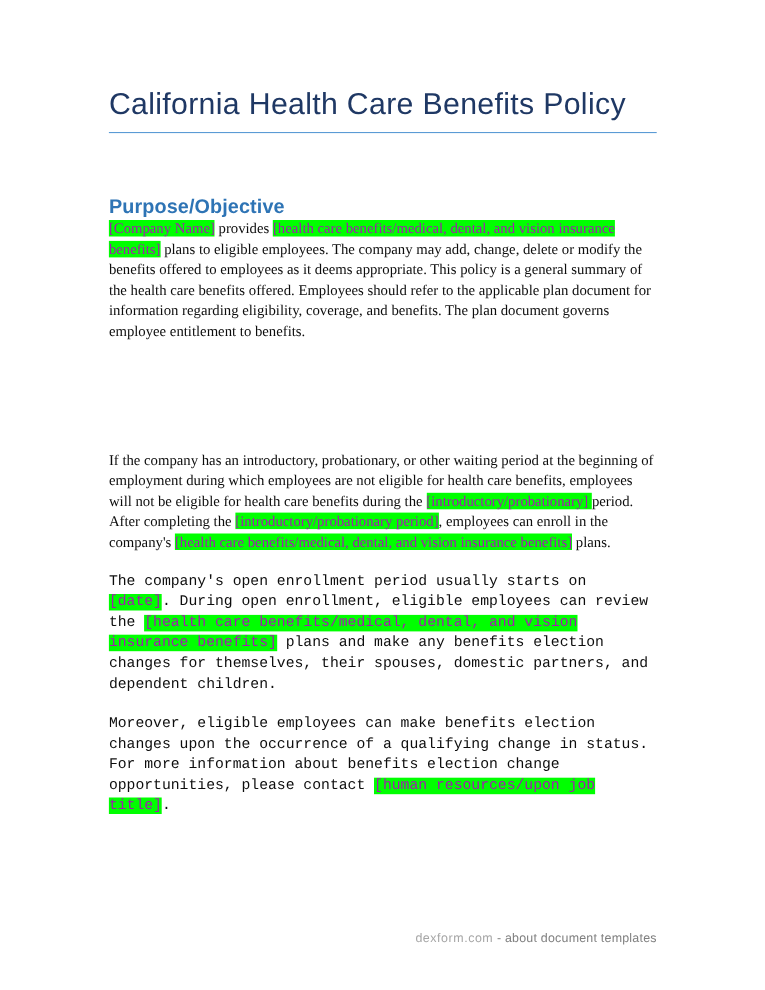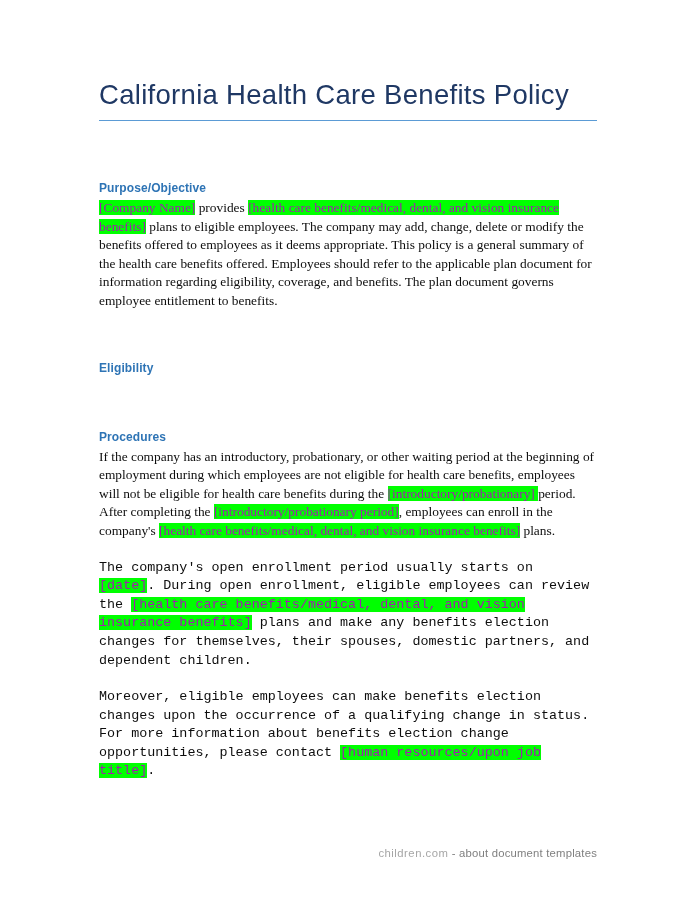--- a/index.html
+++ b/index.html
@@ -51,21 +51,21 @@
     position: absolute;
     left: 99px;
     top: 180px;
     width: 498px;
   }
 
   .section { margin: 0 0 0 0; }
 
   .section-heading {
     font-family: "Liberation Sans", "DejaVu Sans", sans-serif;
-    font-size: 12px;
+    font-size: 18px;
     font-weight: bold;
     color: #2e74b5;
     margin: 0 0 2px 0;
     line-height: 17px;
     letter-spacing: 0.1px;
   }
 
   .para {
     font-family: "Liberation Serif", "DejaVu Serif", serif;
     font-size: 13.4px;
@@ -115,32 +115,30 @@
   <div class="content">
 
     <div class="section">
       <div class="section-heading">Purpose/Objective</div>
       <p class="para"><span class="hl">[Company Name]</span><span> provides </span><span class="hl">[health care benefits/medical, dental, and vision insurance benefits]</span><span> plans to eligible employees. The company may add, change, delete or modify the benefits offered to employees as it deems appropriate. This policy is a general summary of the health care benefits offered. Employees should refer to the applicable plan document for information regarding eligibility, coverage, and benefits. The plan document governs employee entitlement to benefits.</span></p>
     </div>
 
     <div class="gap-purpose"></div>
 
     <div class="section">
-      <div class="section-heading">Eligibility</div>
     </div>
 
     <div class="gap-eligibility"></div>
 
     <div class="section">
-      <div class="section-heading">Procedures</div>
 
       <p class="para"><span>If the company has an introductory, probationary, or other waiting period at the beginning of employment during which employees are not eligible for health care benefits, employees will not be eligible for health care benefits during the </span><span class="hl">[introductory/probationary] </span><span>period. After completing the </span><span class="hl">[introductory/probationary period]</span><span>, employees can enroll in the company's </span><span class="hl">[health care benefits/medical, dental, and vision insurance benefits]</span><span> plans.</span></p>
 
       <p class="para"><span>The company's open enrollment period usually starts on </span><span class="hl">[date]</span><span>. During open enrollment, eligible employees can review the </span><span class="hl">[health care benefits/medical, dental, and vision insurance benefits]</span><span> plans and make any benefits election changes for themselves, their spouses, domestic partners, and dependent children.</span></p>
 
       <p class="para"><span>Moreover, eligible employees can make benefits election changes upon the occurrence of a qualifying change in status. For more information about benefits election change opportunities, please contact </span><span class="hl">[human resources/upon job title]</span><span>.</span></p>
     </div>
 
   </div>
 
-  <div class="footer"><span class="footer-brand">children.com</span><span class="footer-tag"> - about document templates</span></div>
+  <div class="footer"><span class="footer-brand">dexform.com</span><span class="footer-tag"> - about document templates</span></div>
 
 </div>
 
 </body></html>

